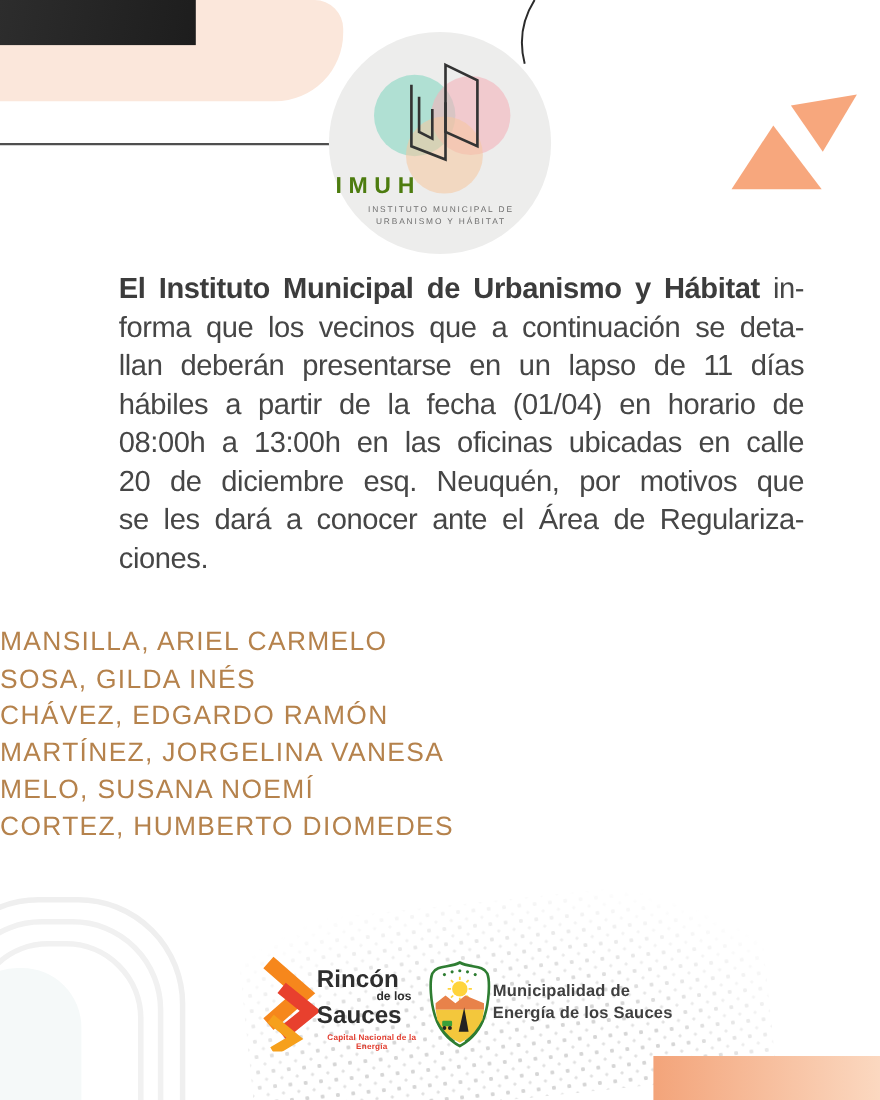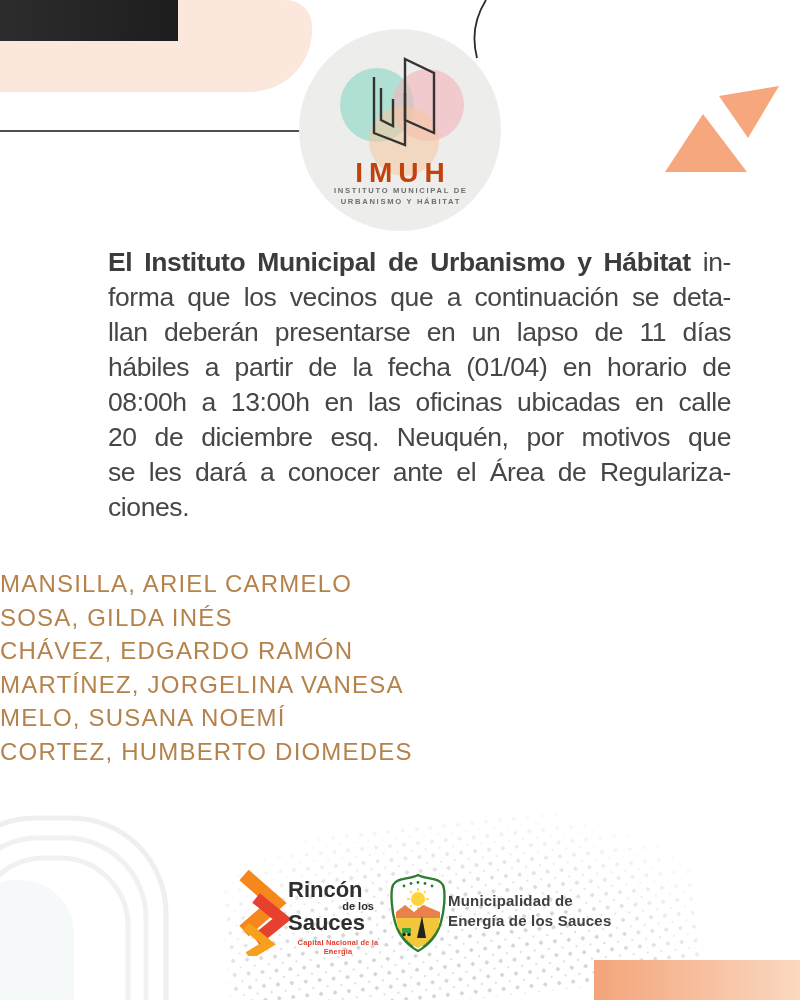--- a/index.html
+++ b/index.html
@@ -10,24 +10,24 @@
   
   .peach-shape{position:absolute;left:0;top:0;width:312px;height:92px;
     background:#fbe7db;border-radius:0 26px 62px 0;}
   .dark-rect{position:absolute;left:0;top:0;width:178px;height:41px;
     background:linear-gradient(100deg,#2d2d2d,#1d1d1d);}
   .decor-svg{position:absolute;left:0;top:0;pointer-events:none;}
   
   .logo-badge{position:absolute;left:299px;top:29px;width:202px;height:202px;
     border-radius:50%;background:#ededec;}
   .logo-art{position:absolute;left:0;top:0;}
-  .imuh-title{position:absolute;left:0;top:128px;width:202px;text-align:center;
-    font-size:28px;font-weight:700;letter-spacing:6px;text-indent:6px;color:#c2410c;}
+  .imuh-title{position:absolute;left:0;top:128px;width:202px;text-align:left;
+    font-size:21px;font-weight:700;letter-spacing:6px;text-indent:6px;color:#4d7c0f;}
   .imuh-sub{position:absolute;left:0;width:202px;text-align:center;
-    font-size:7.6px;font-weight:700;letter-spacing:1.7px;text-indent:1.7px;color:#6e6e6e;}
+    font-size:7.6px;font-weight:400;letter-spacing:1.7px;text-indent:1.7px;color:#6e6e6e;}
   .imuh-sub1{top:157px;}
   .imuh-sub2{top:168px;}
   
   .announcement{position:absolute;left:68px;top:245px;width:663px;color:#464646;
     font-size:26.5px;line-height:35px;letter-spacing:-0.4px;}
   .jline{text-align:justify;text-align-last:justify;white-space:normal;margin-left:40px;}
   .jline-last{text-align-last:left;}
   .lead-bold{font-weight:700;color:#3c3c3c;}
   
   .names{position:absolute;left:0;top:567px;width:800px;

